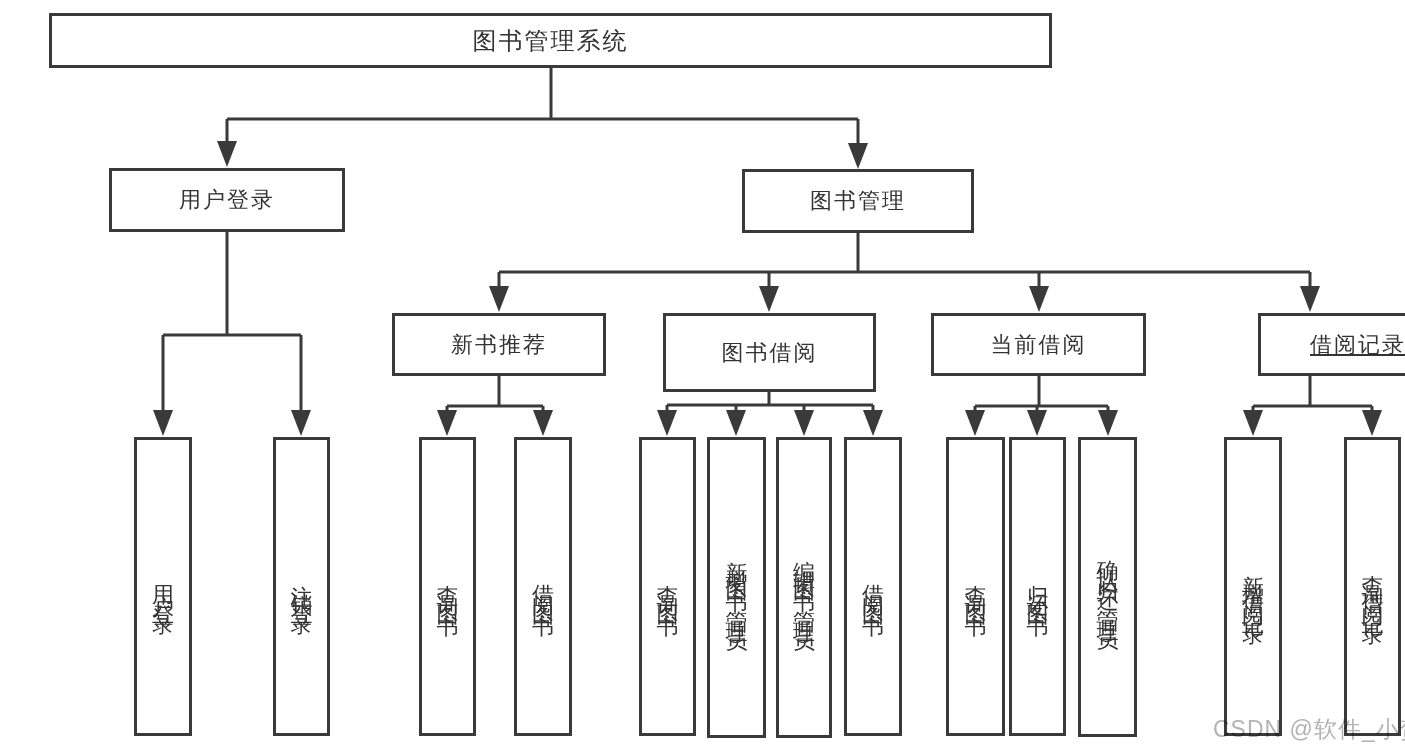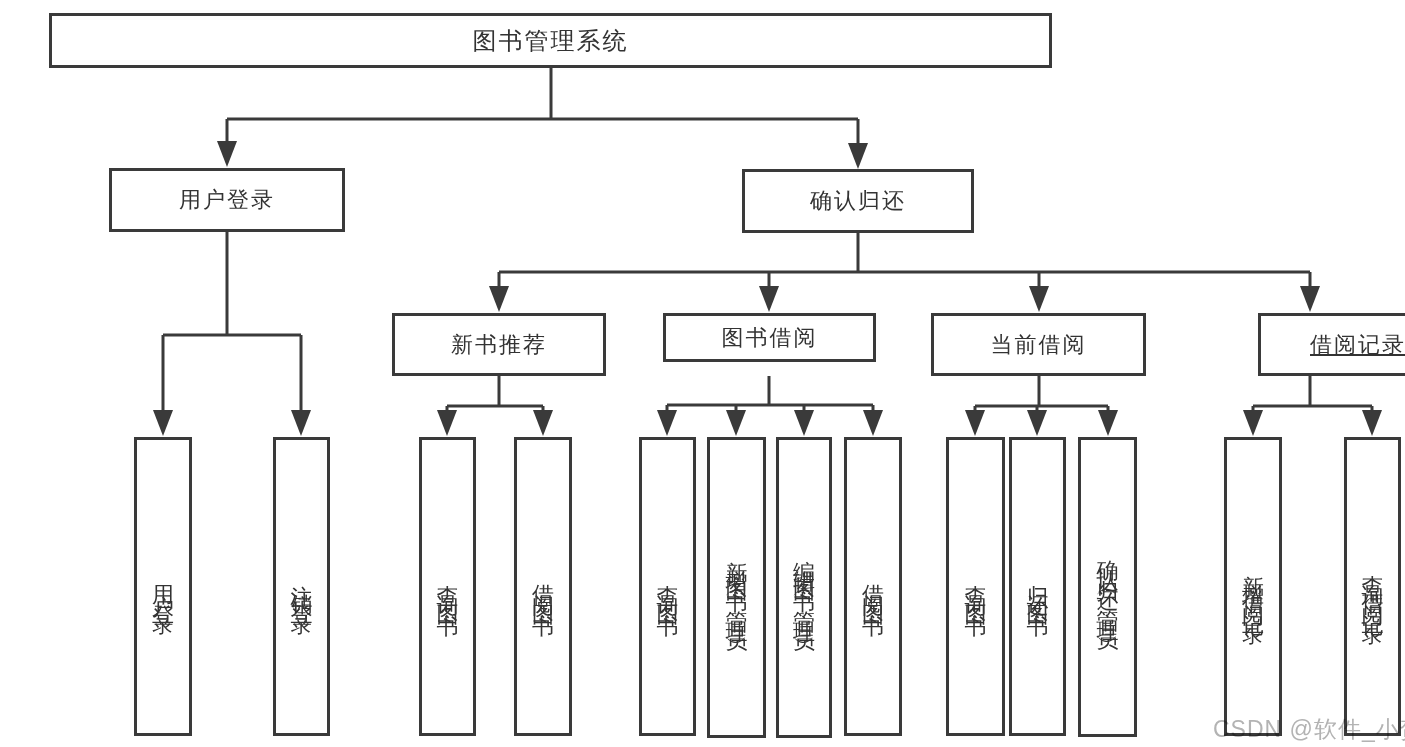--- a/index.html
+++ b/index.html
@@ -96,27 +96,27 @@
   </svg>
 
   <div class="box h root" style="left:20px; top:13px; width:1003px; height:55px;">
     <span>图书管理系统</span>
   </div>
 
   <div class="box h" style="left:80px; top:168px; width:236px; height:64px;">
     <span>用户登录</span>
   </div>
   <div class="box h" style="left:713px; top:169px; width:232px; height:64px;">
-    <span>确认归还</span>
+    <span>图书管理</span>
   </div>
 
   <div class="box h" style="left:363px; top:313px; width:214px; height:63px;text-align:center;">
     <span>新书推荐</span>
   </div>
-  <div class="box h" style="left:634px; top:313px; width:213px; height:49px;text-align:center;">
+  <div class="box h" style="left:634px; top:313px; width:213px; height:79px;text-align:center;">
     <span>图书借阅</span>
   </div>
   <div class="box h" style="left:902px; top:313px; width:215px; height:63px;align-items:center;">
     <span>当前借阅</span>
   </div>
   <div class="box h" style="left:1229px; top:313px; width:200px; height:63px;text-decoration:underline;">
     <span>借阅记录</span>
   </div>
 
   <div class="box v" style="left:105px; top:437px; width:58px; height:299px;">

